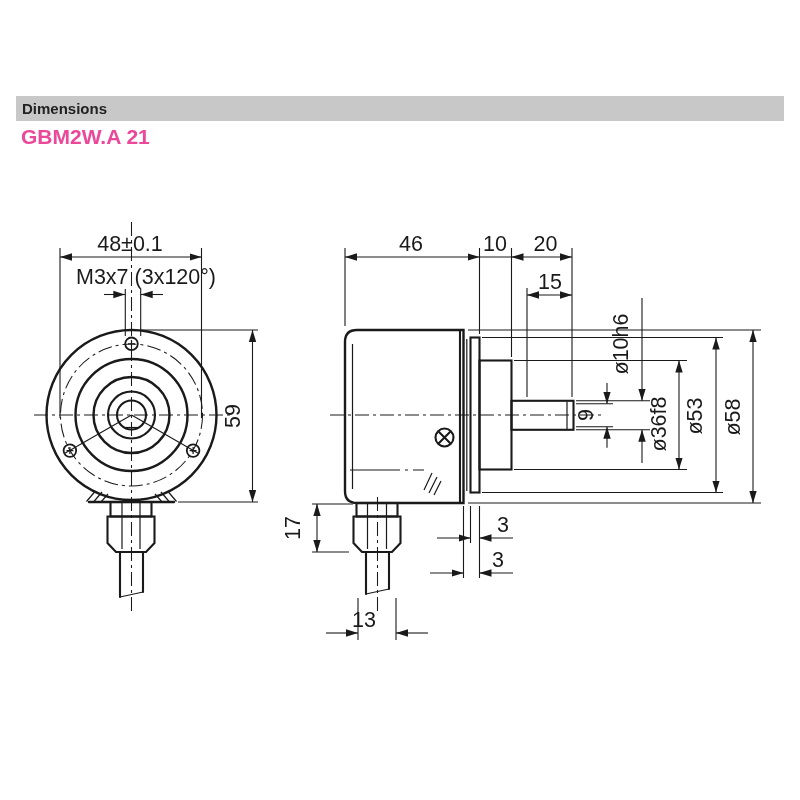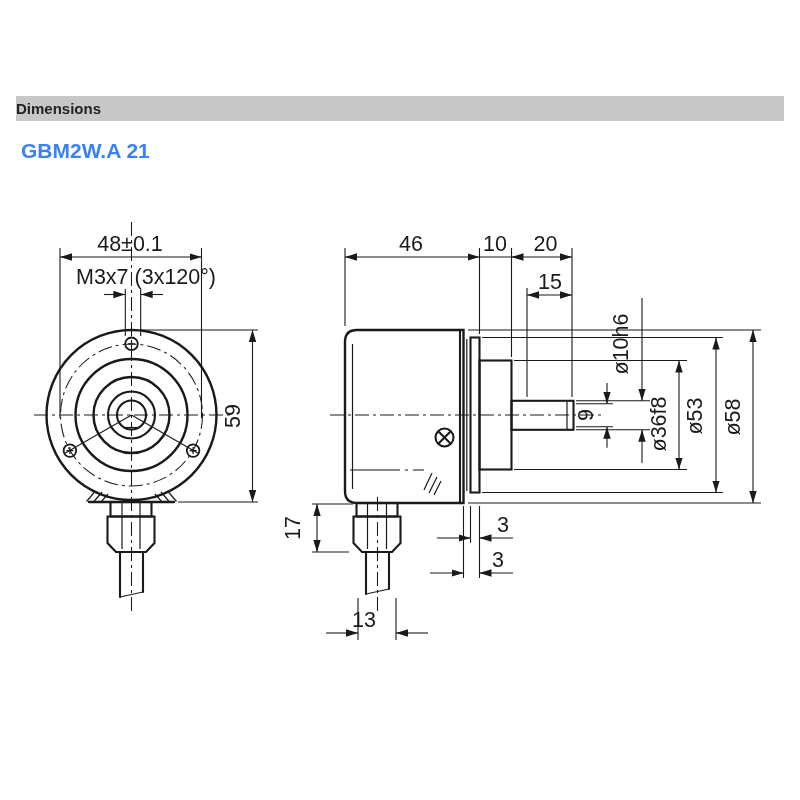--- a/index.html
+++ b/index.html
@@ -1,21 +1,21 @@
 <!DOCTYPE html>
 <html><head>
 <meta charset="utf-8">
 <style>
   html,body{margin:0;padding:0;background:#fff;}
   #page{position:relative;width:800px;height:800px;background:#fff;overflow:hidden;
         font-family:"Liberation Sans",sans-serif;color:#1a1a1a;}
   #header-bar{position:absolute;left:16px;top:96px;width:768px;height:25px;
               background:#c8c8c8;display:flex;align-items:center;}
-  #header-bar span{font-size:15px;font-weight:bold;color:#222;padding-left:0;}
-  #product-title{position:absolute;left:21px;top:139px;font-size:21px;font-weight:bold;color:#3b82f6;}
+  #header-bar span{font-size:15px;font-weight:bold;color:#222;padding-left:6px;}
+  #product-title{position:absolute;left:21px;top:125px;font-size:21px;font-weight:bold;color:#ec4899;}
   svg{position:absolute;left:0;top:0;}
   .ol{stroke:#1a1a1a;fill:none;stroke-width:2.4px;stroke-linecap:round;}
   .ol2{stroke:#1a1a1a;fill:none;stroke-width:2.1px;stroke-linecap:round;}
   .thin{stroke:#1a1a1a;fill:none;stroke-width:1.2px;}
   .dim{stroke:#1a1a1a;fill:none;stroke-width:1.1px;}
   .cl{stroke:#1a1a1a;fill:none;stroke-width:1.05px;stroke-dasharray:14 4 3 4;}
   .hid{stroke:#1a1a1a;fill:none;stroke-width:1.1px;stroke-dasharray:50 5 3 5;}
   text.dt{font-family:"Liberation Sans",sans-serif;font-size:21.5px;fill:#1a1a1a;}
   .mid{text-anchor:middle;}
 </style>

